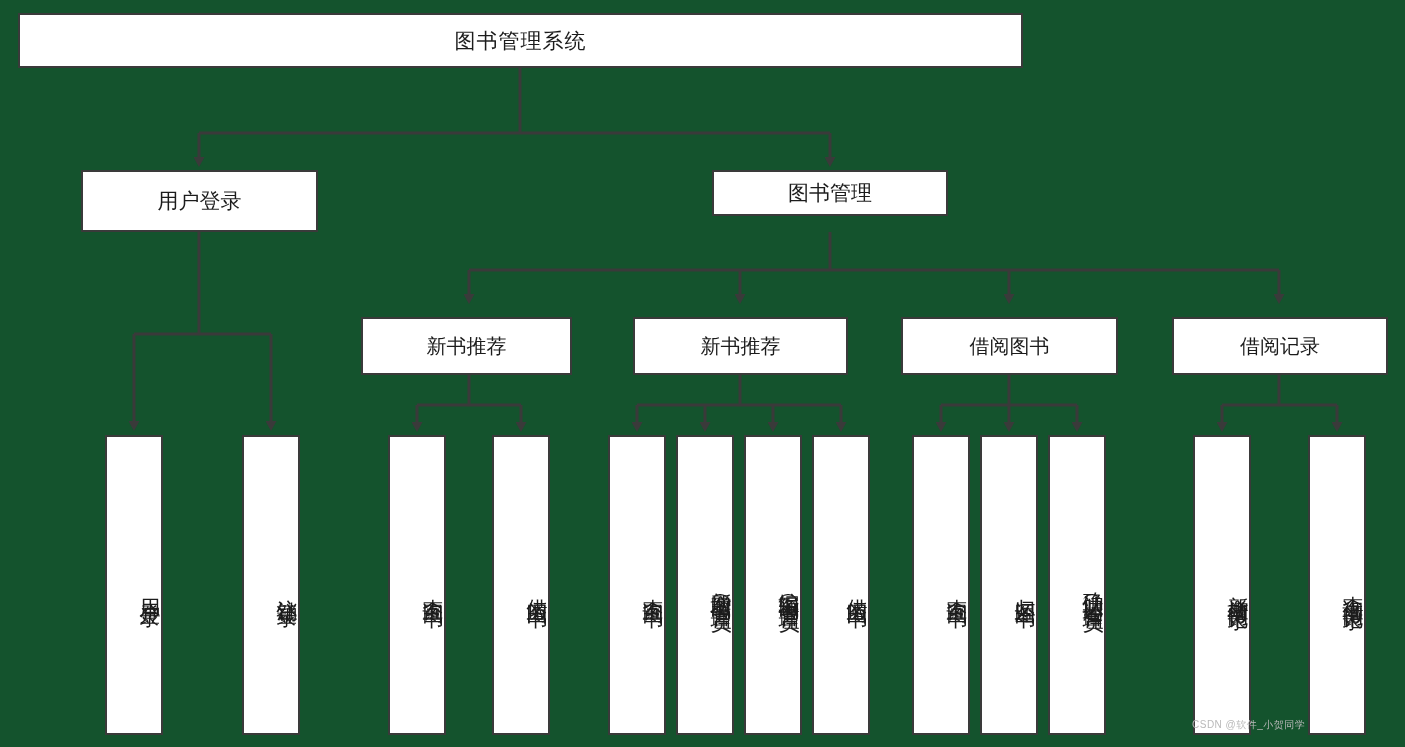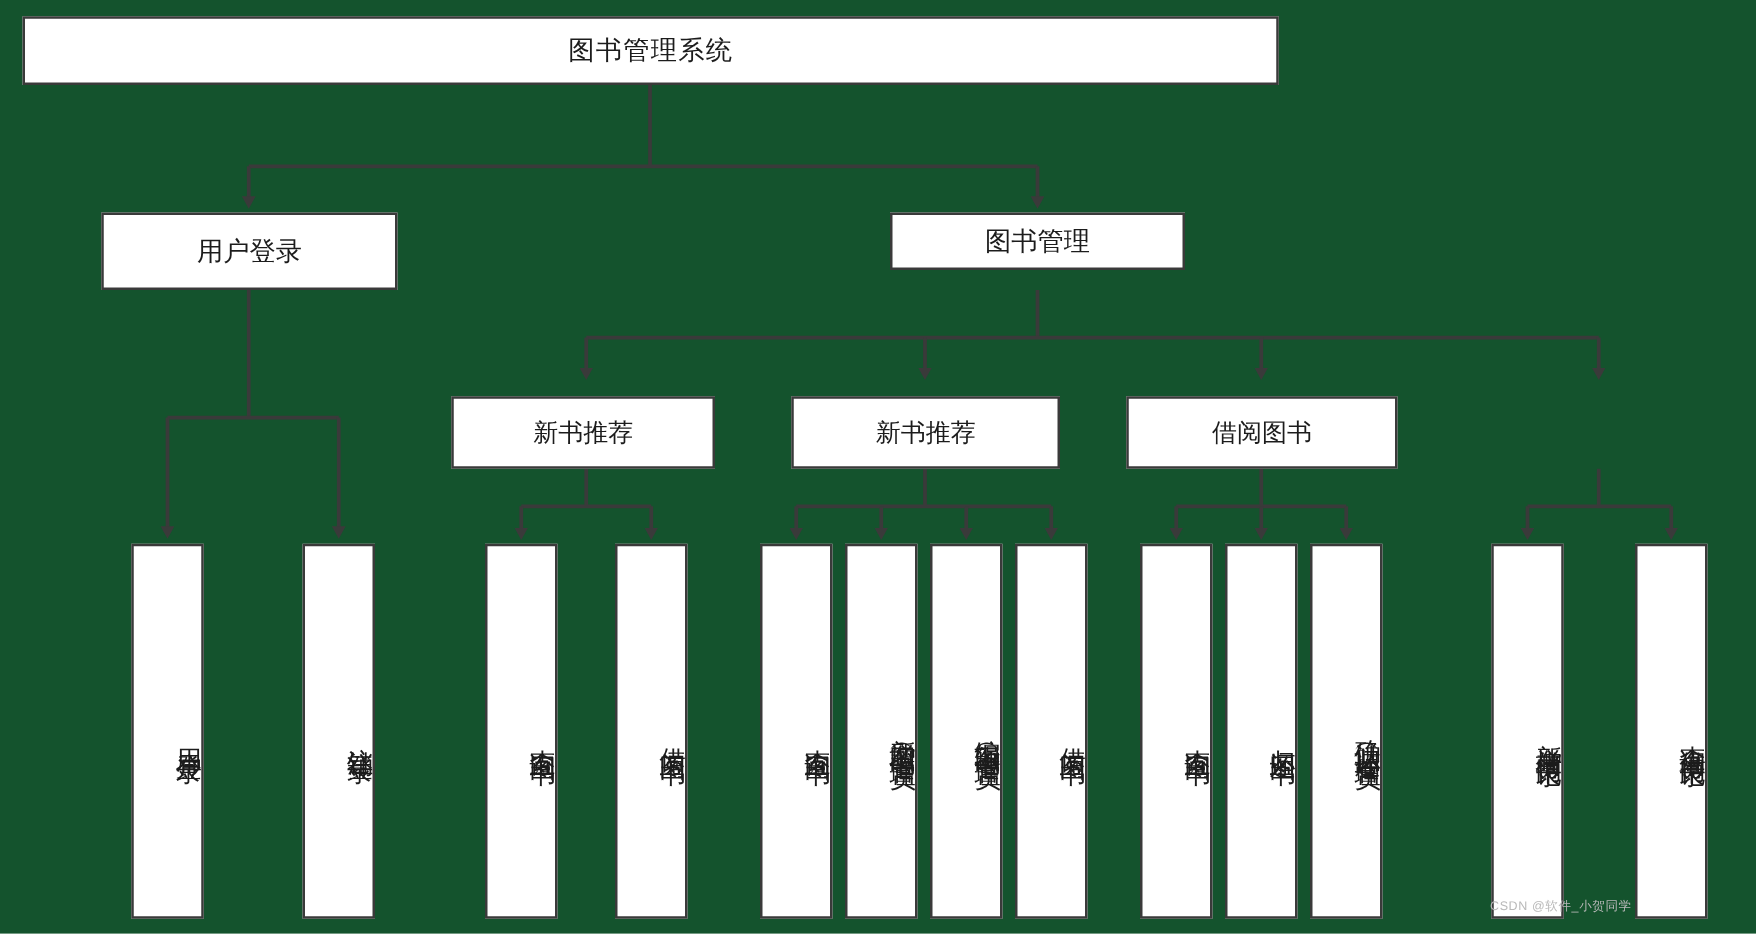--- a/index.html
+++ b/index.html
@@ -134,20 +134,23 @@
 
   <div class="node lvl3" style="left:361px; top:317px; width:211px; height:58px;">
     <span>新书推荐</span>
   </div>
   <div class="node lvl3" style="left:633px; top:317px; width:215px; height:58px;">
     <span>新书推荐</span>
   </div>
   <div class="node lvl3" style="left:901px; top:317px; width:217px; height:58px;">
     <span>借阅图书</span>
   </div>
+  <div class="node lvl3" style="left:1172px; top:317px; width:216px; height:58px;">
+    <span>借阅记录</span>
+  </div>
 
   <div class="node leaf" style="left:105px; top:435px; width:58px; height:300px;">
     <span>用户登录</span>
   </div>
   <div class="node leaf" style="left:242px; top:435px; width:58px; height:300px;">
     <span>注销登录</span>
   </div>
 
   <div class="node leaf" style="left:388px; top:435px; width:58px; height:300px;">
     <span>查询图书</span>

